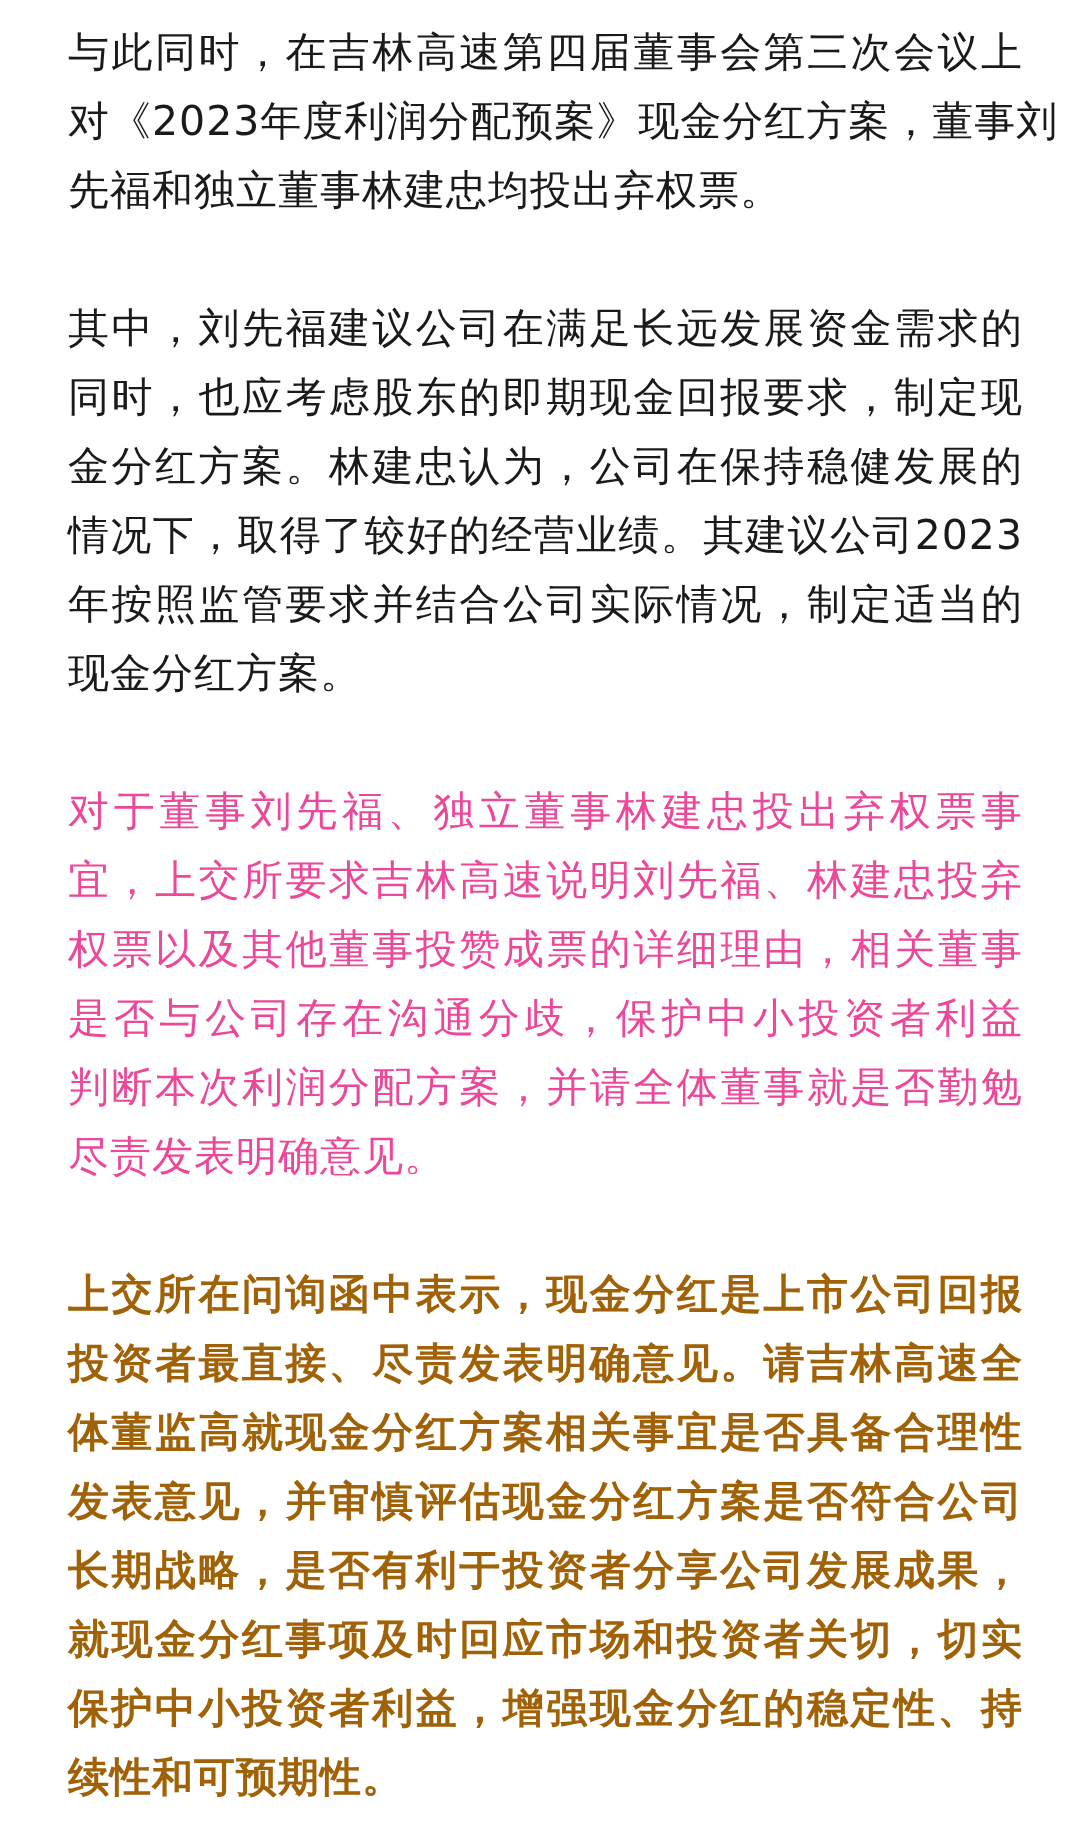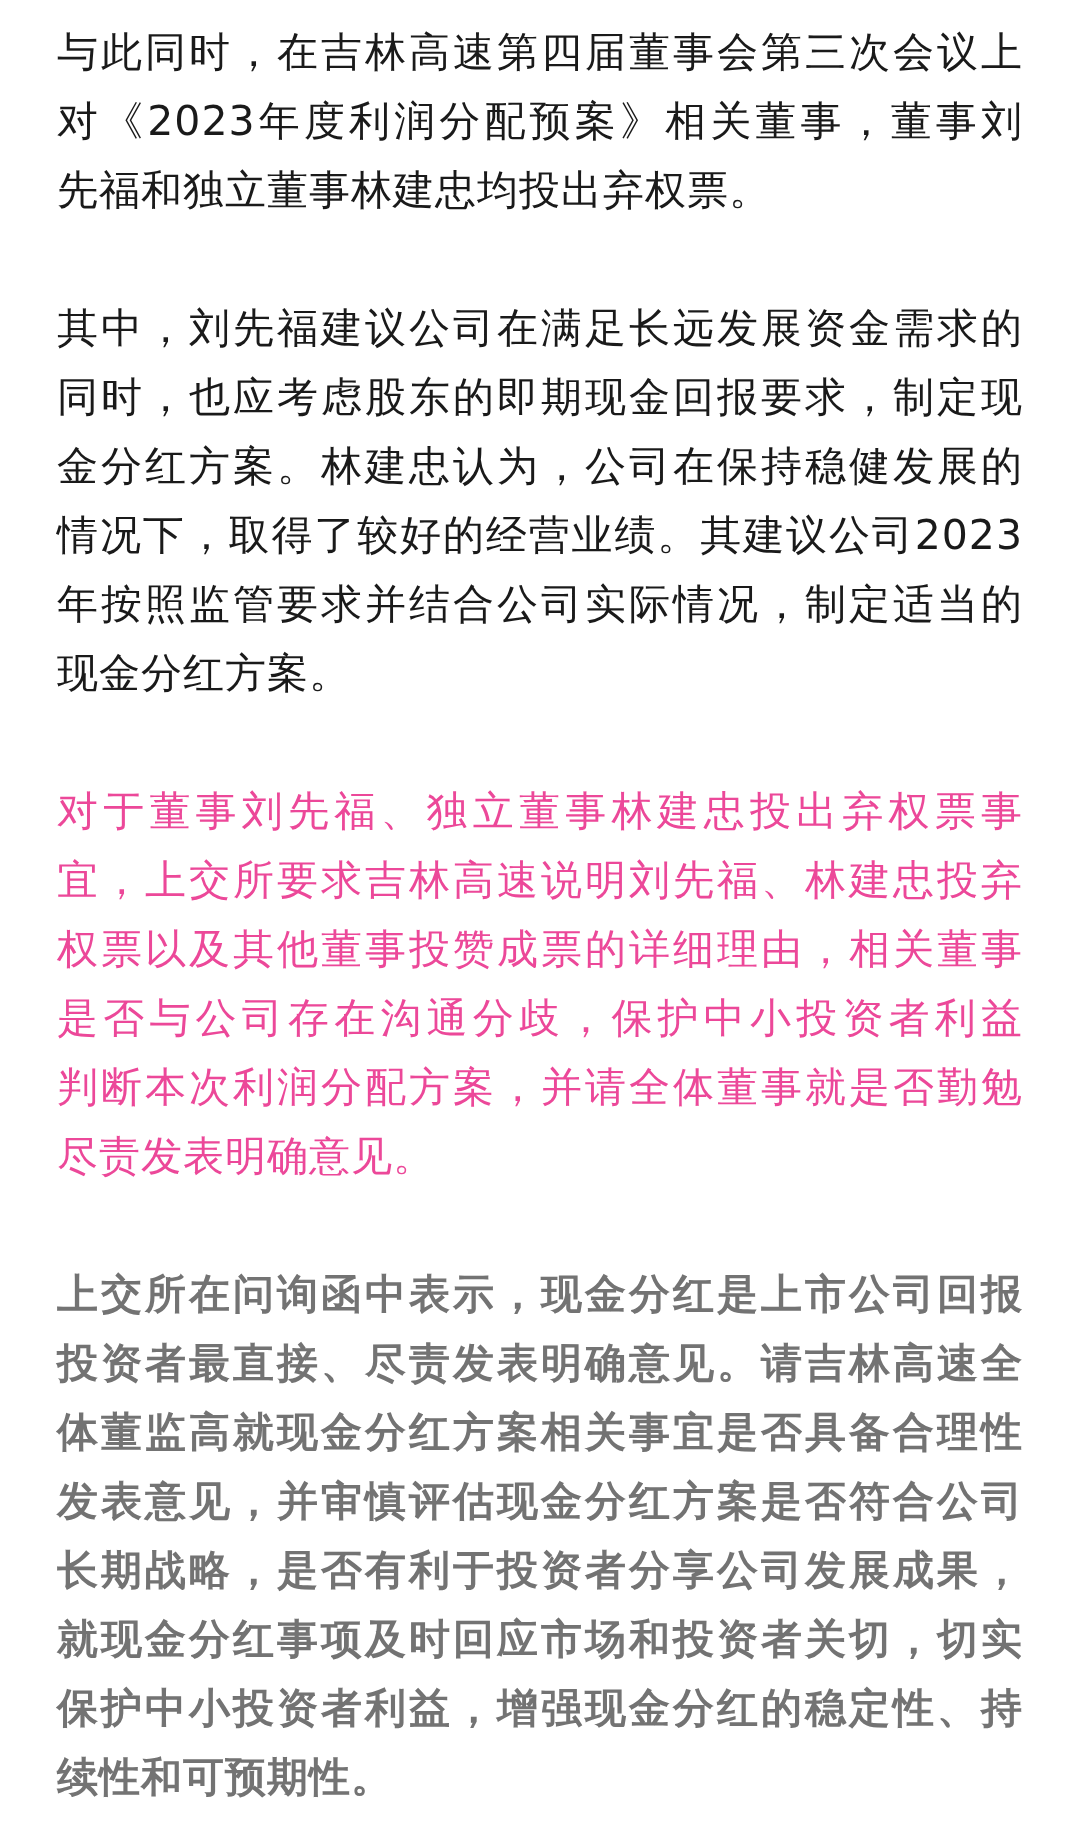--- a/index.html
+++ b/index.html
@@ -17,45 +17,45 @@
     position: absolute;
     left: 57px;
     top: 18px;
     width: 966px;
     font-family: "DejaVu Sans", "Liberation Sans", sans-serif;
     font-size: 41px;
     line-height: 69px;
     color: #1a1a1a;
   }
   .para {
-    margin: 0 0 69px 0;
+    margin: 0 0 69px 11px;
   }
   .para.blue { color: #ec4899; }
-  .para.bold { color: #737373; font-weight: bold; }
+  .para.bold { color: #a16207; font-weight: bold; }
   .line {
     display: block;
     height: 69px;
     white-space: nowrap;
     text-align: justify;
     text-align-last: justify;
     letter-spacing: 1px;
   }
   .line.last {
     text-align: right;
     text-align-last: left;
   }
 </style>
 </head>
 <body>
 
 <div class="article">
 
   <p class="para">
     <span class="line">与此同时，在吉林高速第四届董事会第三次会议上</span>
-    <span class="line">对《2023年度利润分配预案》相关董事，董事刘</span>
+    <span class="line">对《2023年度利润分配预案》现金分红方案，董事刘</span>
     <span class="line last">先福和独立董事林建忠均投出弃权票。</span>
   </p>
 
   <p class="para">
     <span class="line">其中，刘先福建议公司在满足长远发展资金需求的</span>
     <span class="line">同时，也应考虑股东的即期现金回报要求，制定现</span>
     <span class="line">金分红方案。林建忠认为，公司在保持稳健发展的</span>
     <span class="line">情况下，取得了较好的经营业绩。其建议公司2023</span>
     <span class="line">年按照监管要求并结合公司实际情况，制定适当的</span>
     <span class="line last">现金分红方案。</span>

